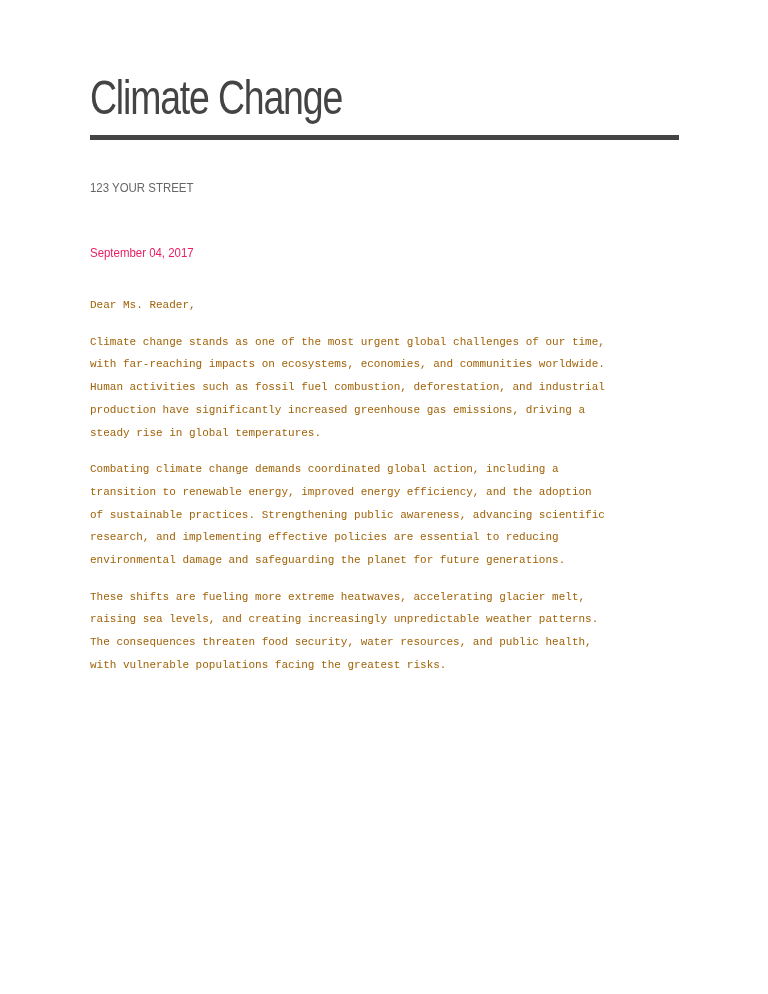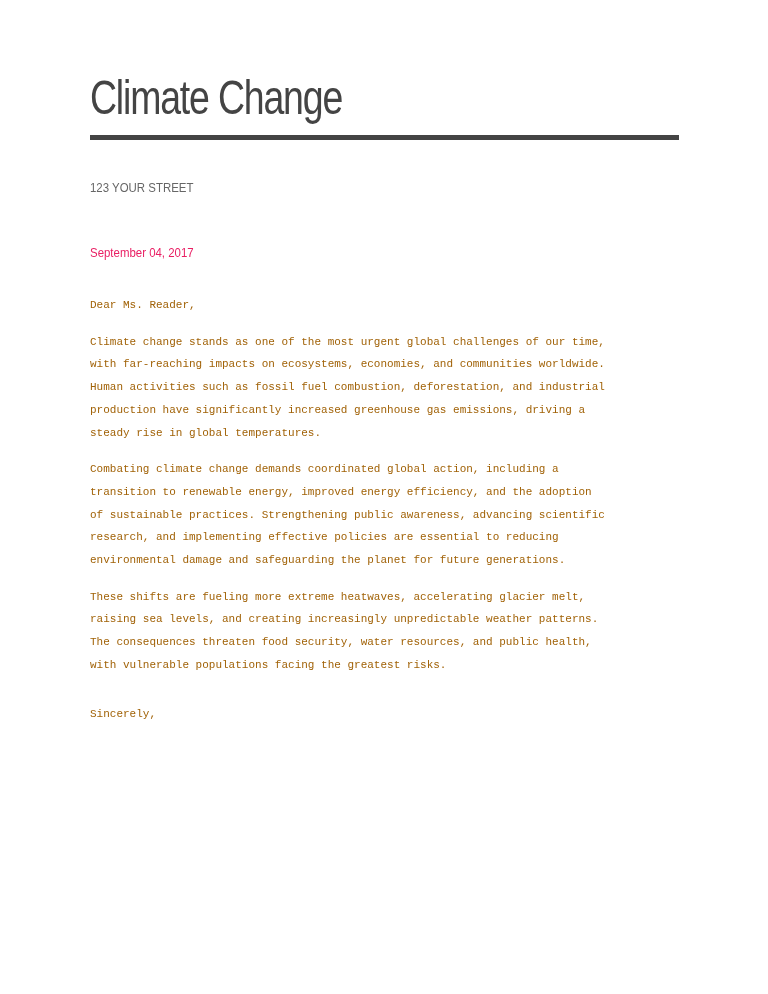--- a/index.html
+++ b/index.html
@@ -49,15 +49,14 @@
 steady rise in global temperatures.</p>
     <p>Combating climate change demands coordinated global action, including a
 transition to renewable energy, improved energy efficiency, and the adoption
 of sustainable practices. Strengthening public awareness, advancing scientific
 research, and implementing effective policies are essential to reducing
 environmental damage and safeguarding the planet for future generations.</p>
     <p>These shifts are fueling more extreme heatwaves, accelerating glacier melt,
 raising sea levels, and creating increasingly unpredictable weather patterns.
 The consequences threaten food security, water resources, and public health,
 with vulnerable populations facing the greatest risks.</p>
-    <p class="closing">Sincerely,</p>
   </div>
 </div>
 
 </body></html>

